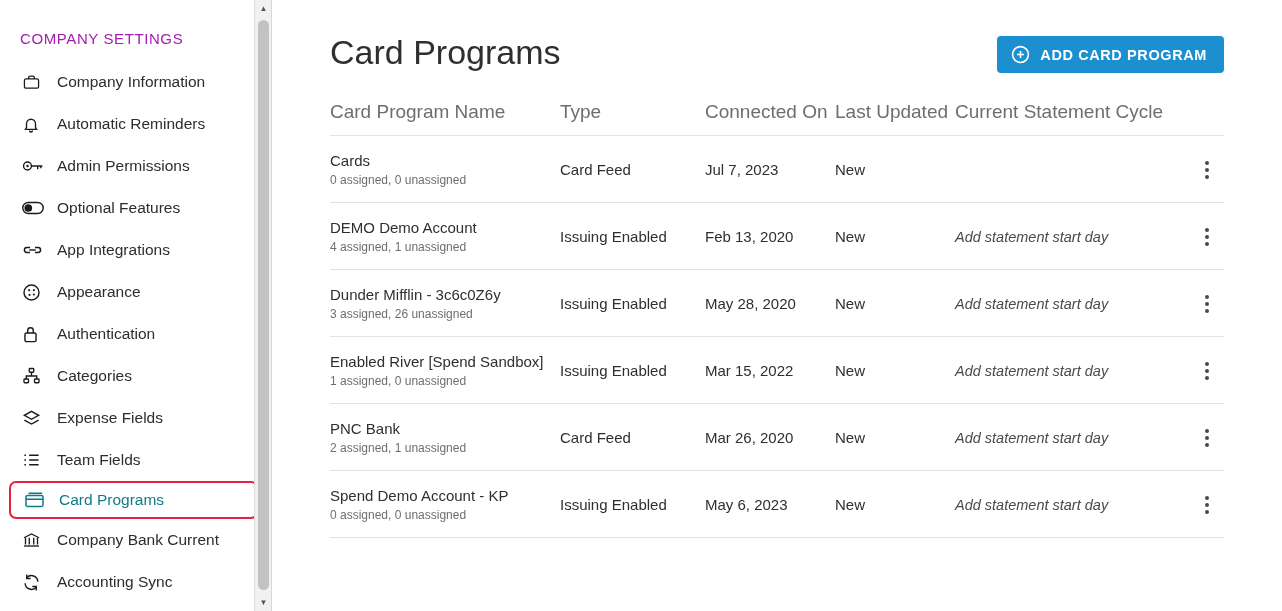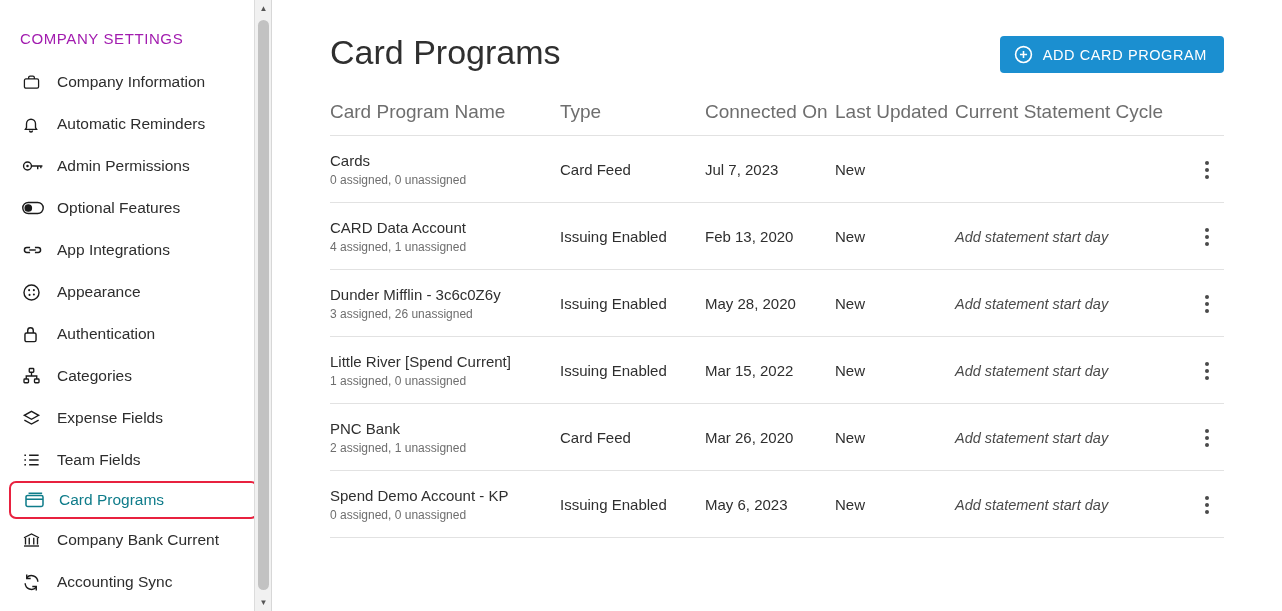--- a/index.html
+++ b/index.html
@@ -124,21 +124,21 @@
     align-items: center;
     gap: 10px;
     background: #1b8fd0;
     color: #ffffff;
     border: none;
     border-radius: 4px;
     height: 37px;
     padding: 0 17px 0 14px;
     font-size: 14.5px;
     letter-spacing: 0.6px;
-    font-weight: 400;
+    font-weight: 700;
     cursor: pointer;
     margin-top: 10px;
   }
   .add-btn .plus-icon { display: flex; align-items: center; }
 
   table.programs {
     width: 100%;
     border-collapse: collapse;
     margin-top: 28px;
   }
@@ -391,21 +391,21 @@
             <div class="kebab">
                 <span></span>
                 <span></span>
                 <span></span>
               </div>
           </td>
         </tr>
 
         <tr>
           <td>
-            <div class="prog-name">CARD Data Account</div>
+            <div class="prog-name">DEMO Demo Account</div>
             <div class="prog-sub">4 assigned, 1 unassigned</div>
           </td>
           <td>Issuing Enabled</td>
           <td>Feb 13, 2020</td>
           <td>New</td>
           <td>
             <span class="cycle-link">Add statement start day</span>
           </td>
           <td class="td-menu">
             <div class="kebab">
@@ -431,21 +431,21 @@
             <div class="kebab">
                 <span></span>
                 <span></span>
                 <span></span>
               </div>
           </td>
         </tr>
 
         <tr>
           <td>
-            <div class="prog-name">Little River [Spend Current]</div>
+            <div class="prog-name">Enabled River [Spend Sandbox]</div>
             <div class="prog-sub">1 assigned, 0 unassigned</div>
           </td>
           <td>Issuing Enabled</td>
           <td>Mar 15, 2022</td>
           <td>New</td>
           <td>
             <span class="cycle-link">Add statement start day</span>
           </td>
           <td class="td-menu">
             <div class="kebab">

